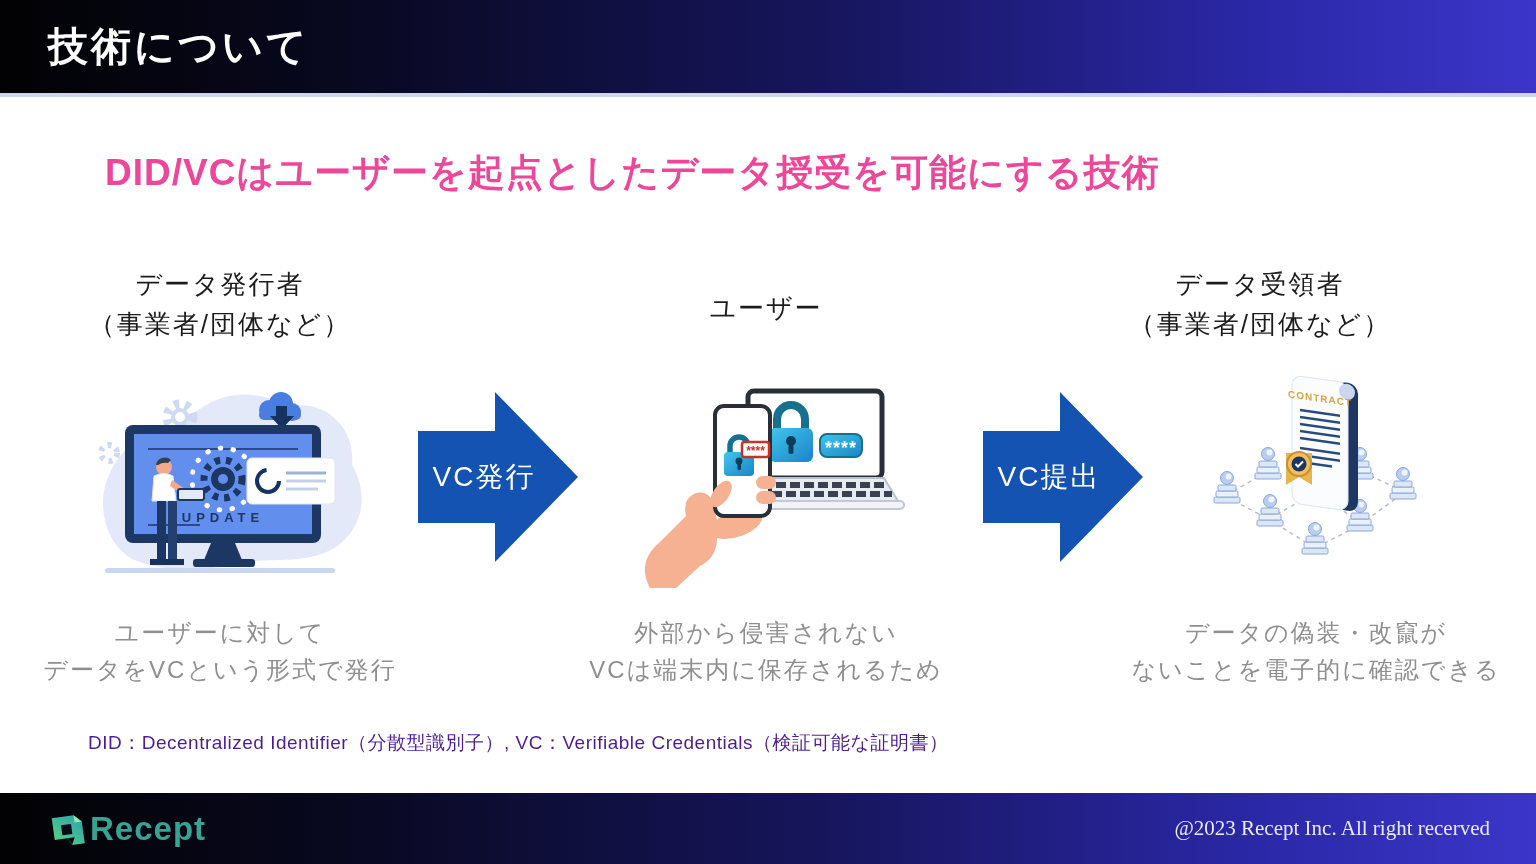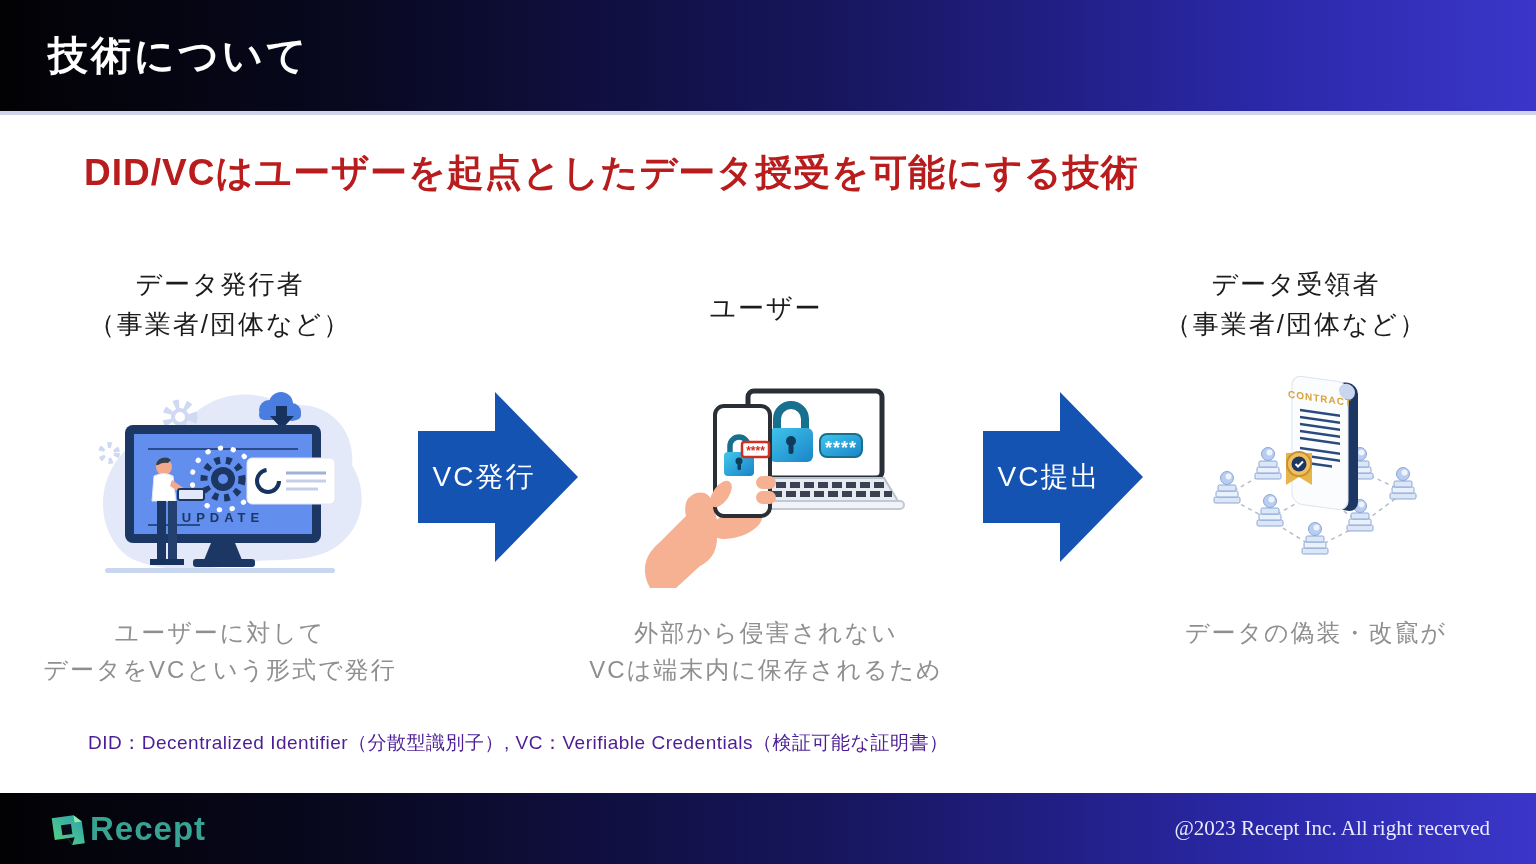--- a/index.html
+++ b/index.html
@@ -2,39 +2,39 @@
 <html><head>
 <meta charset="utf-8">
 <style>
   html,body{margin:0;padding:0;background:#ffffff;}
   .slide{
     position:relative;width:1536px;height:864px;overflow:hidden;background:#ffffff;
     font-family:"Liberation Sans","DejaVu Sans",sans-serif;color:#111;
   }
   
   .topbar{
-    position:absolute;top:0;left:0;width:1536px;height:115px;
+    position:absolute;top:0;left:0;width:1536px;height:97px;
     background:linear-gradient(90deg,#020204 0%,#08081f 22%,#17165f 55%,#2b28a8 82%,#3b36c9 100%);
     border-bottom:4px solid #cfd4ea;
     display:flex;align-items:center;box-sizing:border-box;padding-left:48px;
   }
   .topbar h1{margin:0;color:#ffffff;font-size:40px;font-weight:bold;letter-spacing:3px;}
   
   .main-title{
-    position:absolute;left:84px;top:148px;margin:0;
-    font-size:37px;font-weight:bold;letter-spacing:1px;color:#b91c1c;white-space:nowrap;
+    position:absolute;left:105px;top:148px;margin:0;
+    font-size:37px;font-weight:bold;letter-spacing:1px;color:#ec4899;white-space:nowrap;
   }
   
   .col-heading{
     position:absolute;width:400px;text-align:center;
     font-size:26px;font-weight:500;letter-spacing:2px;color:#1c1c1c;line-height:40px;
   }
   .col-heading.left{left:20px;top:264px;}
   .col-heading.middle{left:566px;top:288px;}
-  .col-heading.right{left:1096px;top:264px;text-align:center;}
+  .col-heading.right{left:1060px;top:264px;text-align:center;}
   
   .illo{position:absolute;width:300px;height:210px;}
   .illo svg{width:100%;height:100%;display:block;}
   .illo.left{left:80px;top:373px;}
   .illo.middle{left:620px;top:378px;}
   .illo.right{left:1180px;top:373px;}
   
   .arrow{position:absolute;width:160px;height:170px;}
   .arrow.first{left:418px;top:392px;}
   .arrow.second{left:983px;top:392px;}
@@ -271,20 +271,21 @@
   <div class="caption left">
     <div>ユーザーに対して</div>
     <div>データをVCという形式で発行</div>
   </div>
   <div class="caption middle">
     <div>外部から侵害されない</div>
     <div>VCは端末内に保存されるため</div>
   </div>
   <div class="caption right">
     <div>データの偽装・改竄が</div>
+    <div>ないことを電子的に確認できる</div>
   </div>
 
   <div class="footnote">DID：Decentralized Identifier（分散型識別子）, VC：Verifiable Credentials（検証可能な証明書）</div>
 
   <footer class="footbar">
     <div class="logo">
       <svg width="44" height="44" viewBox="0 0 48 48">
         <defs>
           <linearGradient id="logoGrad" x1="0" y1="1" x2="1" y2="0">
             <stop offset="0" stop-color="#57d77f"></stop>

